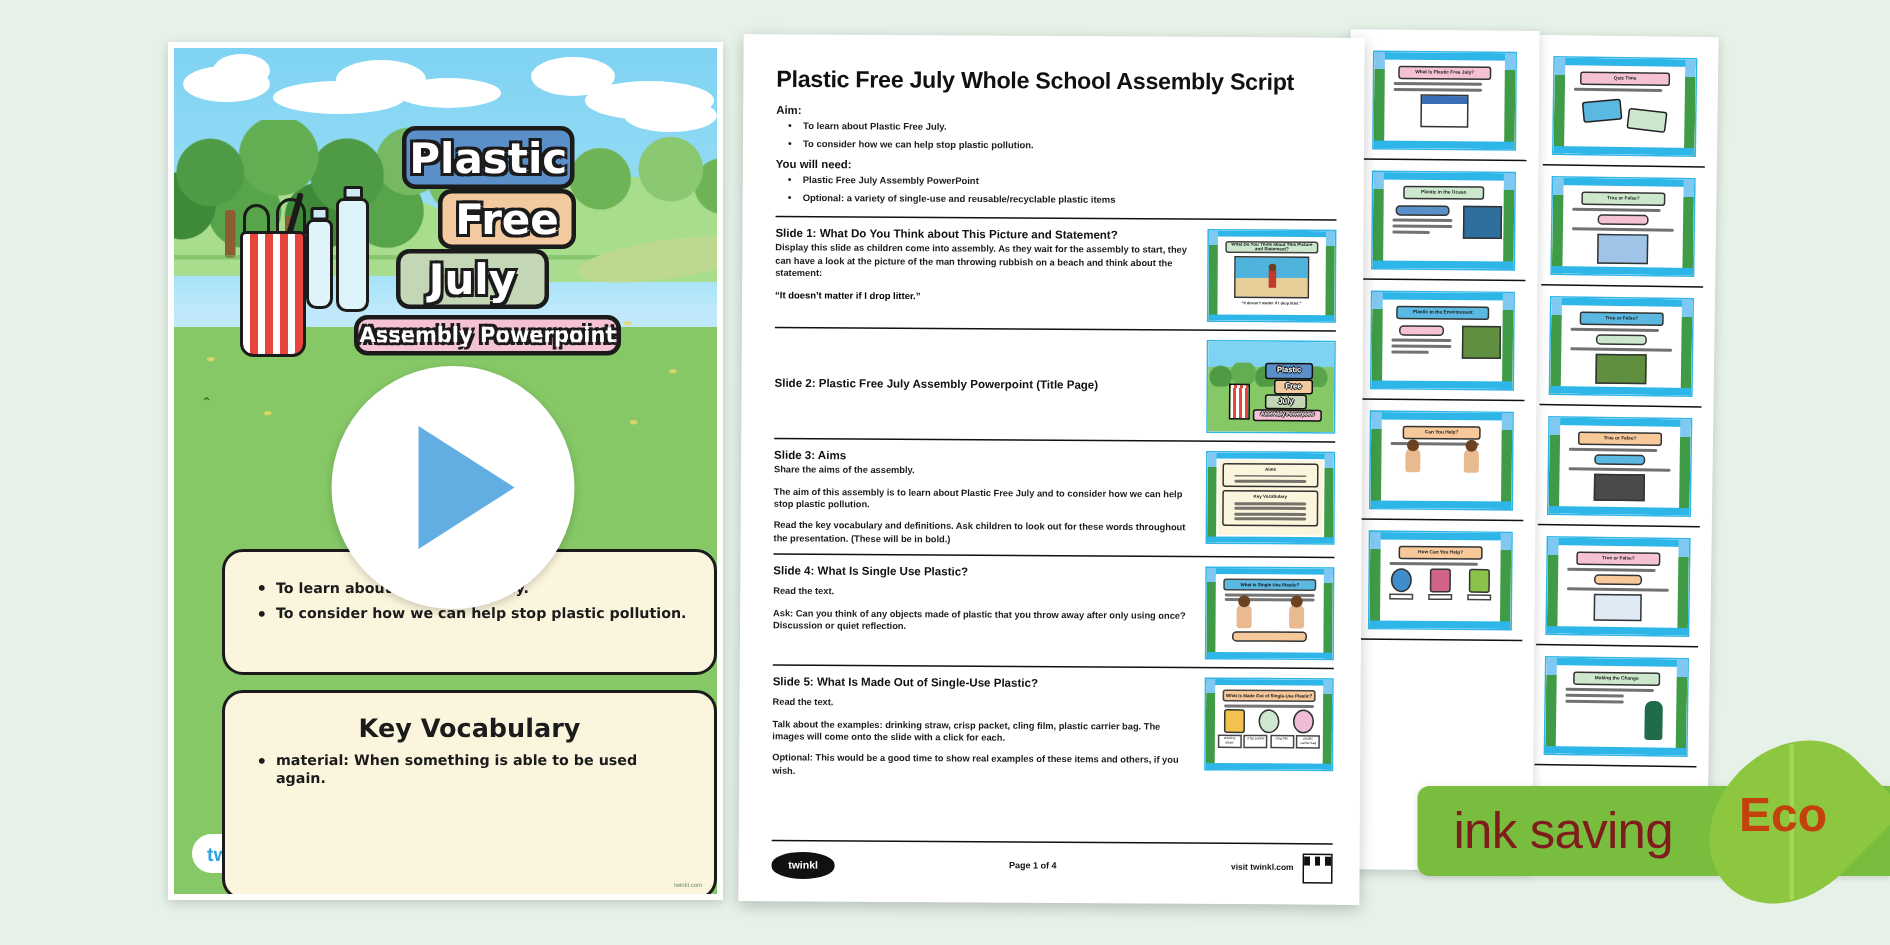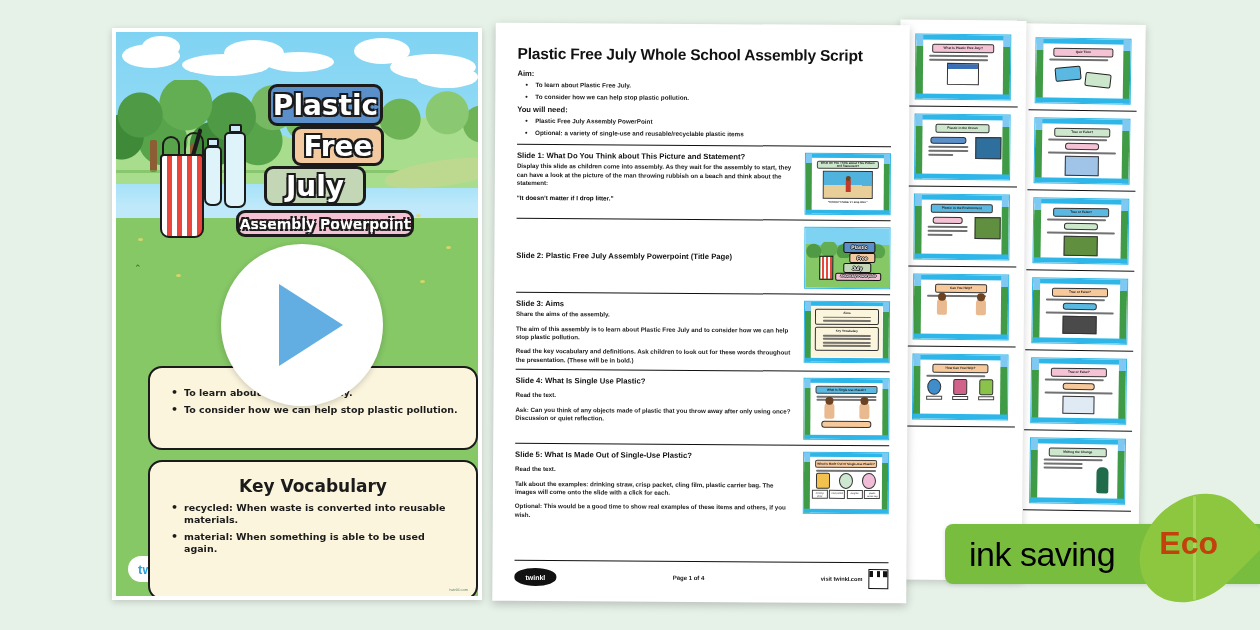--- a/index.html
+++ b/index.html
@@ -294,21 +294,21 @@
   }
 
   
   .eco-ribbon{
     position:absolute; right:0; bottom:46px; height:60px;
     left:945px; background:#79bd3f; border-radius:8px 0 0 8px;
     display:flex; align-items:center;
     box-shadow:0 1px 4px rgba(0,0,0,.12);
   }
   .eco-ribbon .ink{
-    color:#000000; font-size:34px; font-weight:normal;
+    color:#7f1d1d; font-size:34px; font-weight:normal;
     padding-left:24px; letter-spacing:-.5px;
     font-family:"Liberation Sans", sans-serif;
   }
   .leaf{
     position:absolute; right:18px; bottom:22px;
     width:96px; height:120px; background:#8dc63f;
     border-radius:50% 4% 50% 50%;
     transform:rotate(45deg);
   }
   .leaf-vein{
@@ -737,23 +737,20 @@
         <ul>
           <li>To learn about Plastic Free July.</li>
           <li>To consider how we can help stop plastic pollution.</li>
         </ul>
       </div>
 
       <div class="cream-panel panel-vocab">
         <div class="kv-title">Key Vocabulary</div>
         <ul>
           <li>
-            <span class="kv-term">recycled</span><span>: </span><span>When waste is converted into reusable materials.</span>
-          </li>
-          <li>
             <span class="kv-term">material</span><span>: </span><span>When something is able to be used again.</span>
           </li>
         </ul>
       </div>
 
       <div class="corner-url">twinkl.com</div>
     </div>
   </div>
 
   <div class="play-btn">

